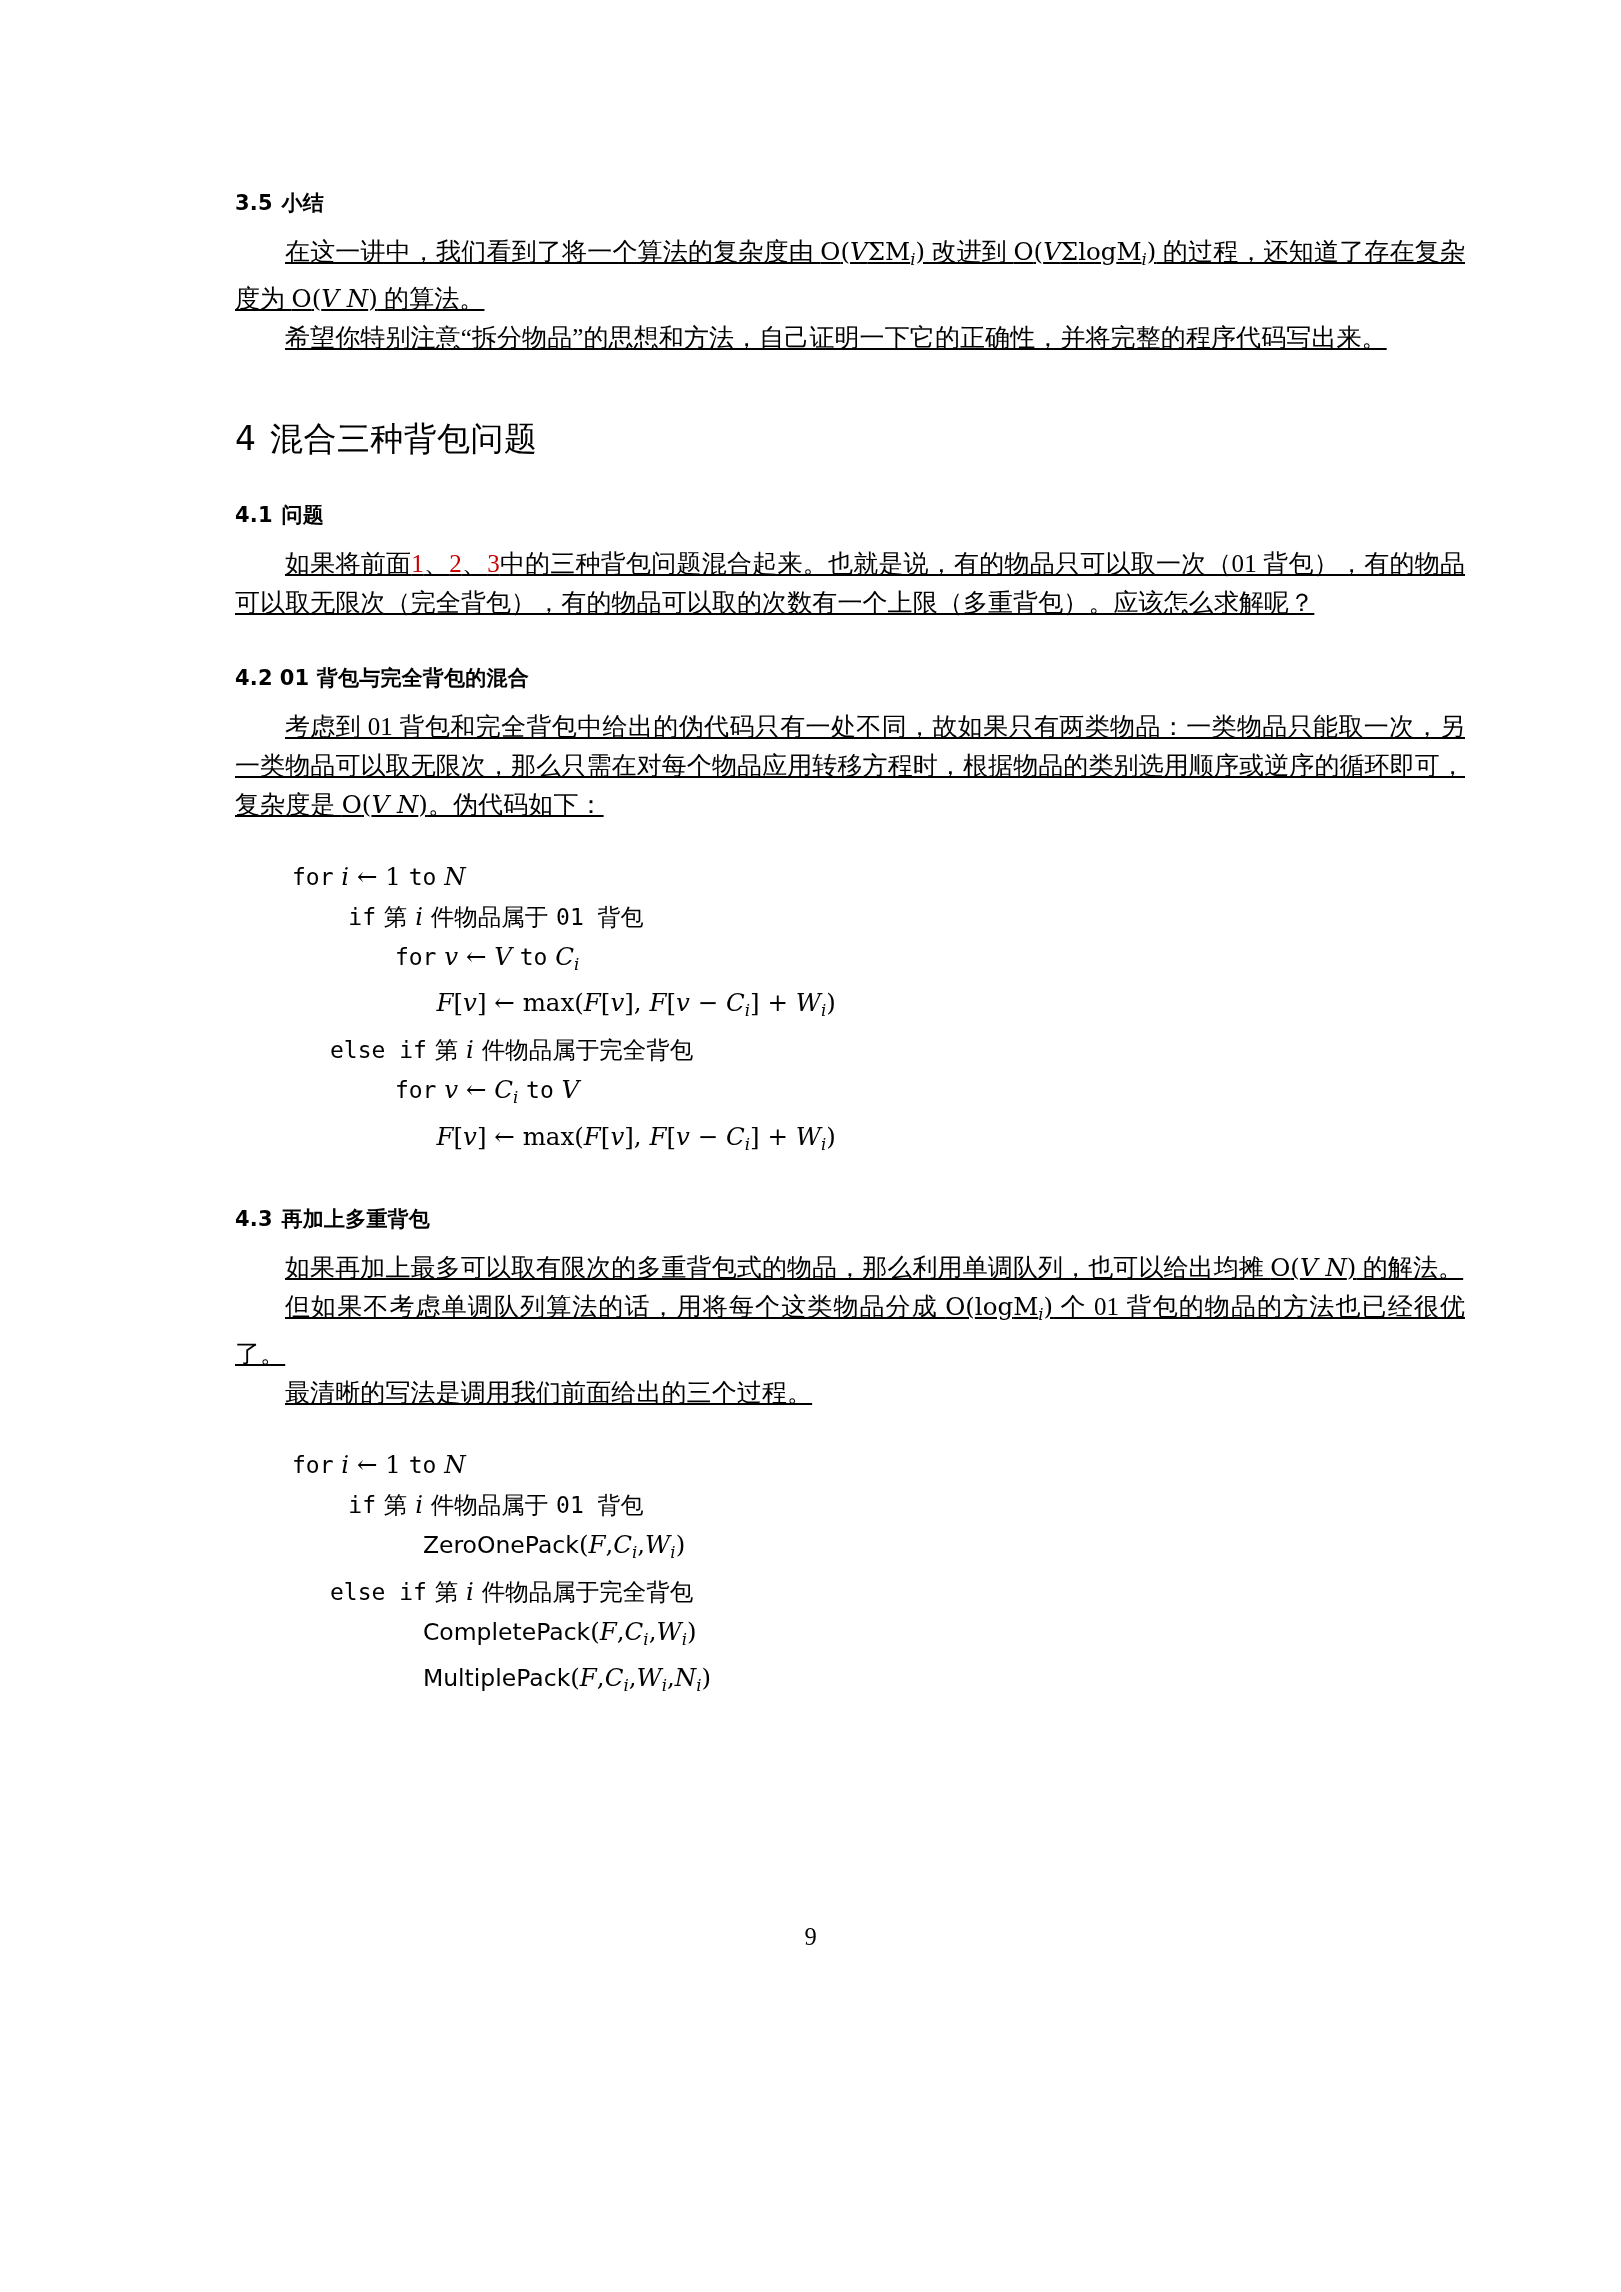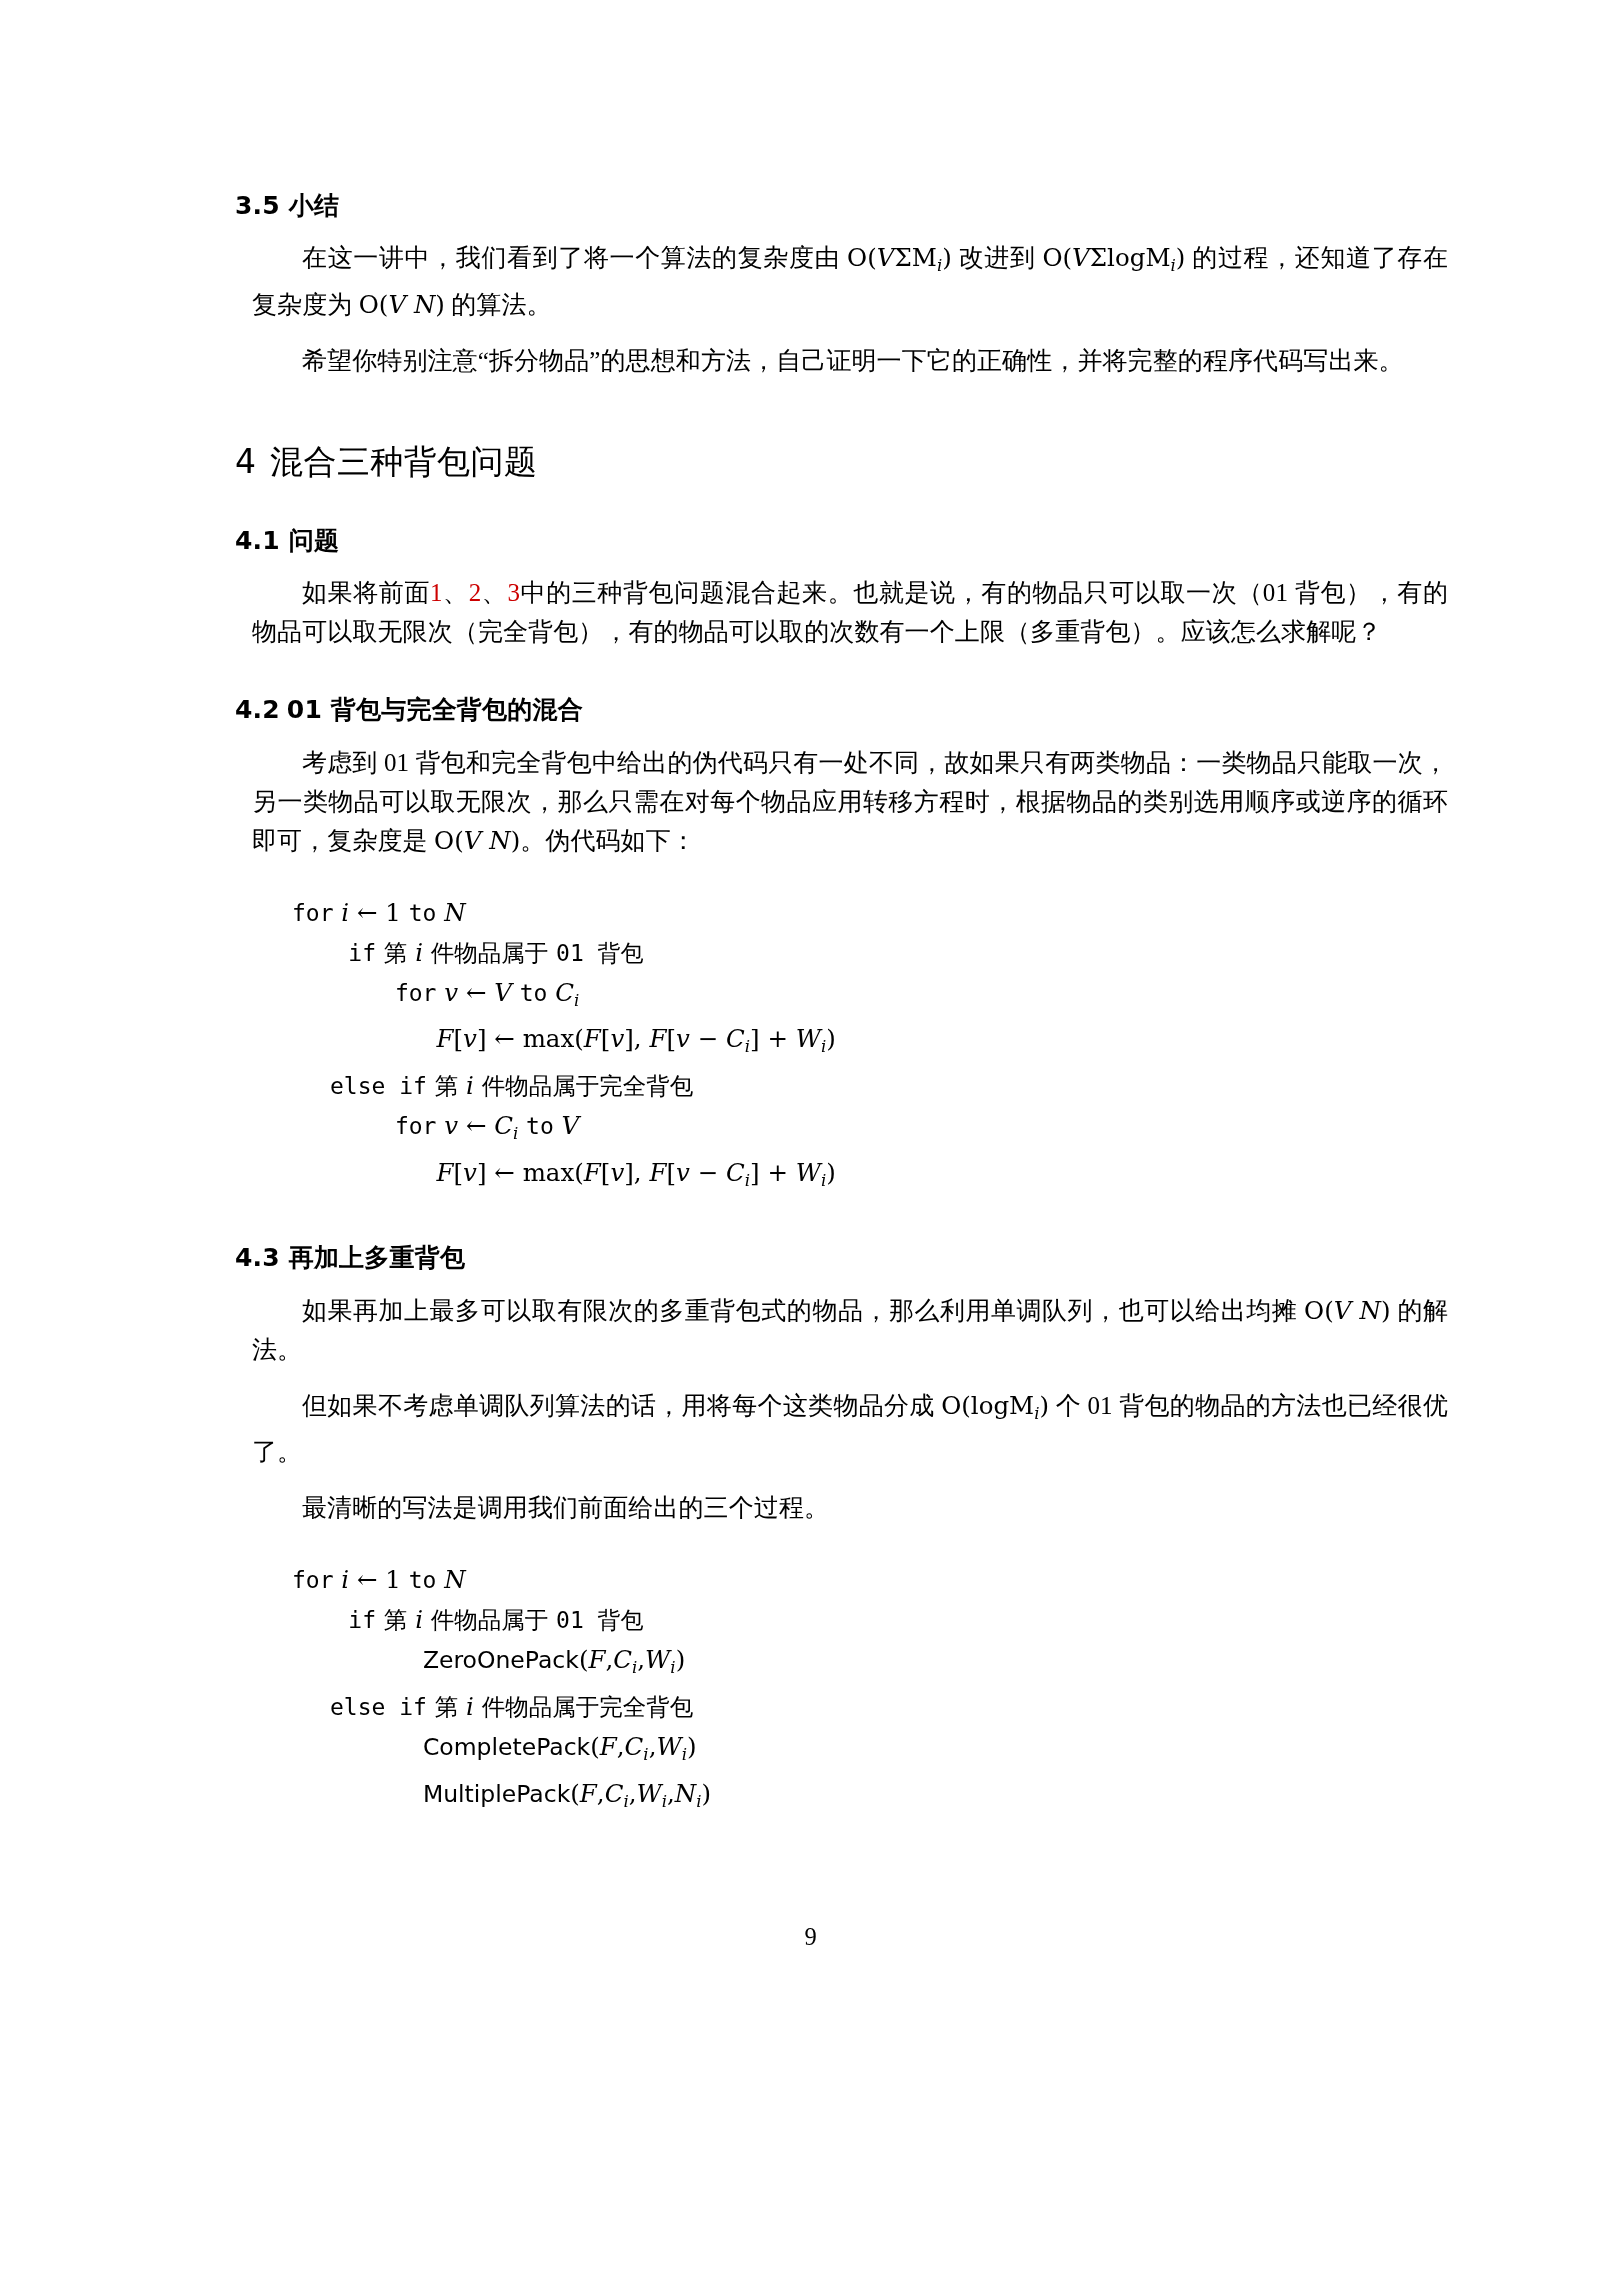--- a/index.html
+++ b/index.html
@@ -30,38 +30,39 @@
     font-size: 33px;
     font-weight: normal;
     margin: 61px 0 25.5px 0;
     letter-spacing: 0.4px;
     line-height: 1.25;
   }
   h1.sec .num { margin-right: 13.7px; }
 
   h2.subsec {
     font-family: "DejaVu Sans", "Liberation Sans", sans-serif;
-    font-size: 25px;
+    font-size: 21px;
     font-weight: bold;
     margin: 43px 0 15.7px 0;
     letter-spacing: 0.2px;
     line-height: 1.25;
   }
   h2.subsec .num { margin-right: 8.8px; }
   h2.subsec.tight .num { margin-right: 6.9px; }
 
   
   p.body {
     font-size: 25px;
     line-height: 39px;
-    margin: 17px;
+    margin: 0;
     text-align: justify;
     text-justify: inter-ideograph;
     text-indent: 2em;
     letter-spacing: 0.1px;
+    text-decoration: underline;
   }
   p.body + p.body { margin-top: 0; }
 
   
   .m {
     font-family: "DejaVu Serif", "Liberation Serif", serif;
     font-style: italic;
     font-size: 24.5px;
     letter-spacing: 0;
   }

